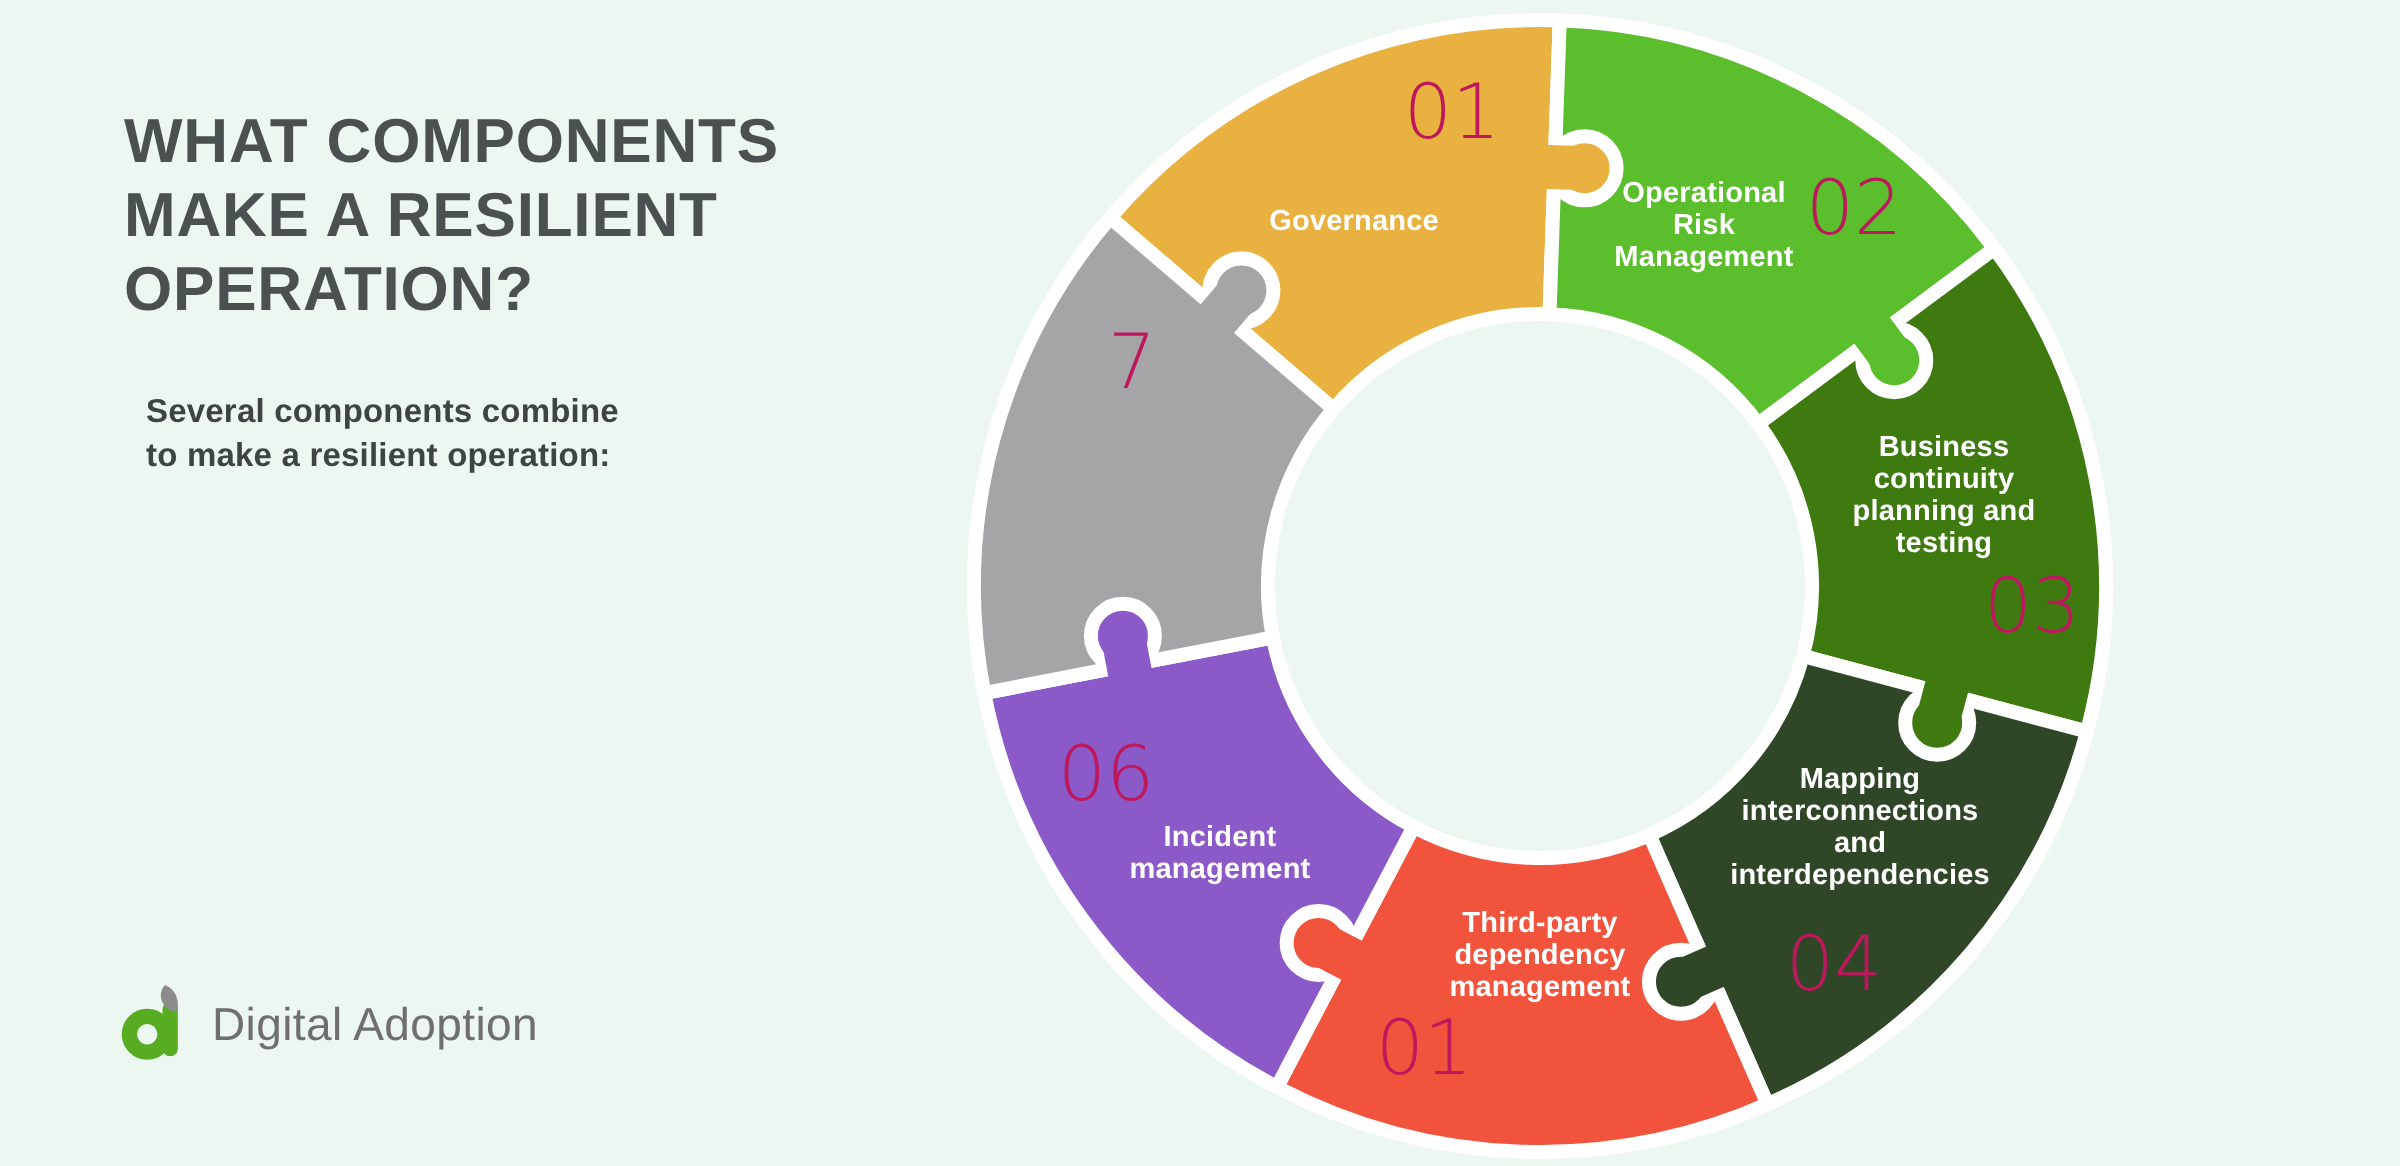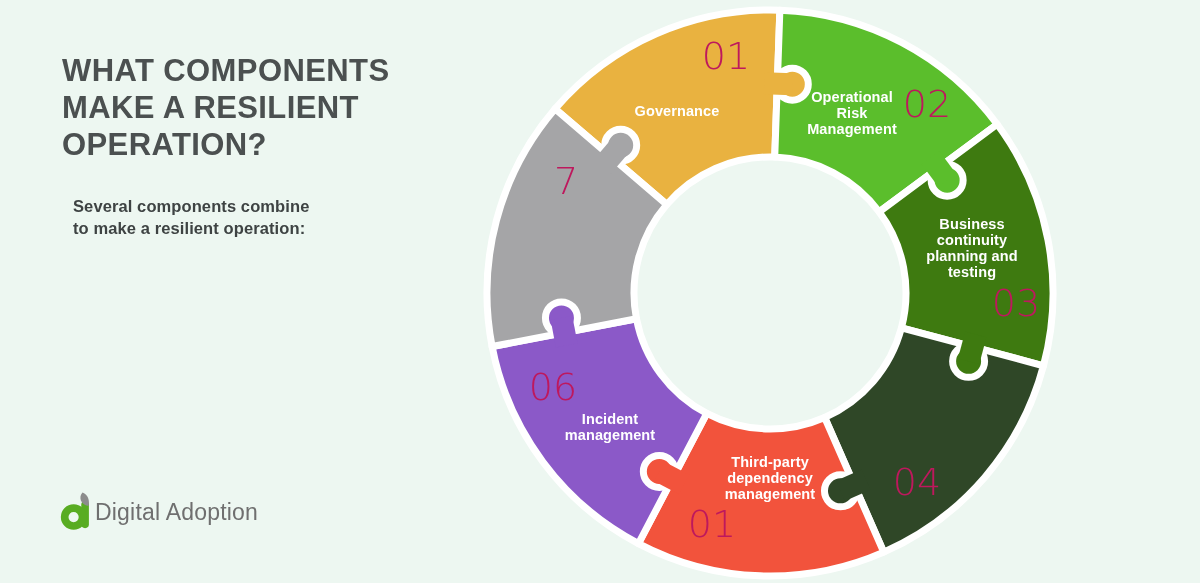--- a/index.html
+++ b/index.html
@@ -15,21 +15,21 @@
     font-size:31px;line-height:37px;font-weight:800;letter-spacing:.4px;
     color:#4B5050;white-space:pre-line;
   }
   .subtitle{
     position:absolute;left:62px;top:184px;margin:11px;
     font-size:16.5px;line-height:22px;font-weight:700;letter-spacing:.1px;
     color:#3E4343;white-space:pre-line;
   }
   .brand{
     position:absolute;left:60px;top:491px;
-    display:flex;align-items:center;gap:1px;
+    display:flex;align-items:center;gap:12px;
   }
   .brand svg{width:34px;height:42px;display:block;}
   .brand-name{font-size:23px;font-weight:500;color:#6F6F6F;letter-spacing:.2px;}
   
   .diagram{position:absolute;inset:0;}
   .diagram svg{position:absolute;left:0;top:0;width:1200px;height:583px;}
   .seg-num{
     position:absolute;transform:translate(-50%,-50%);
     color:#be185d;font-size:38px;font-weight:300;letter-spacing:0;
     font-family:"DejaVu Sans","Liberation Sans",sans-serif;
@@ -94,20 +94,24 @@
     <div class="seg-num" style="left:566px;top:181px">7</div>
 
     <div class="seg-lab" style="left:677px;top:111px">Governance</div>
     <div class="seg-lab" style="left:852px;top:113px">Operational
 Risk
 Management</div>
     <div class="seg-lab" style="left:972px;top:248px">Business
 continuity
 planning and
 testing</div>
+    <div class="seg-lab" style="left:930px;top:414px">Mapping
+interconnections
+and
+interdependencies</div>
     <div class="seg-lab" style="left:770px;top:478px">Third-party
 dependency
 management</div>
     <div class="seg-lab" style="left:610px;top:427px">Incident
 management</div>
   </div>
 
 </div>
 
 </body></html>

